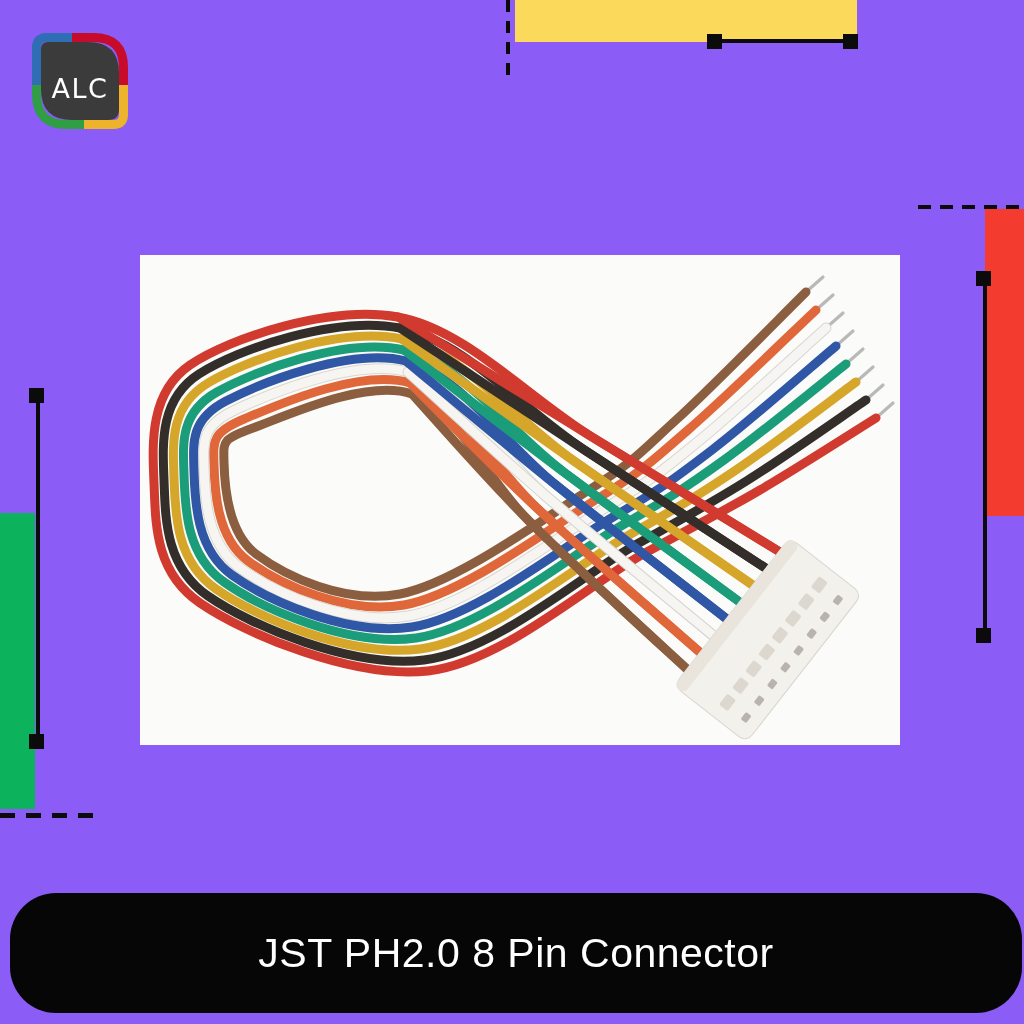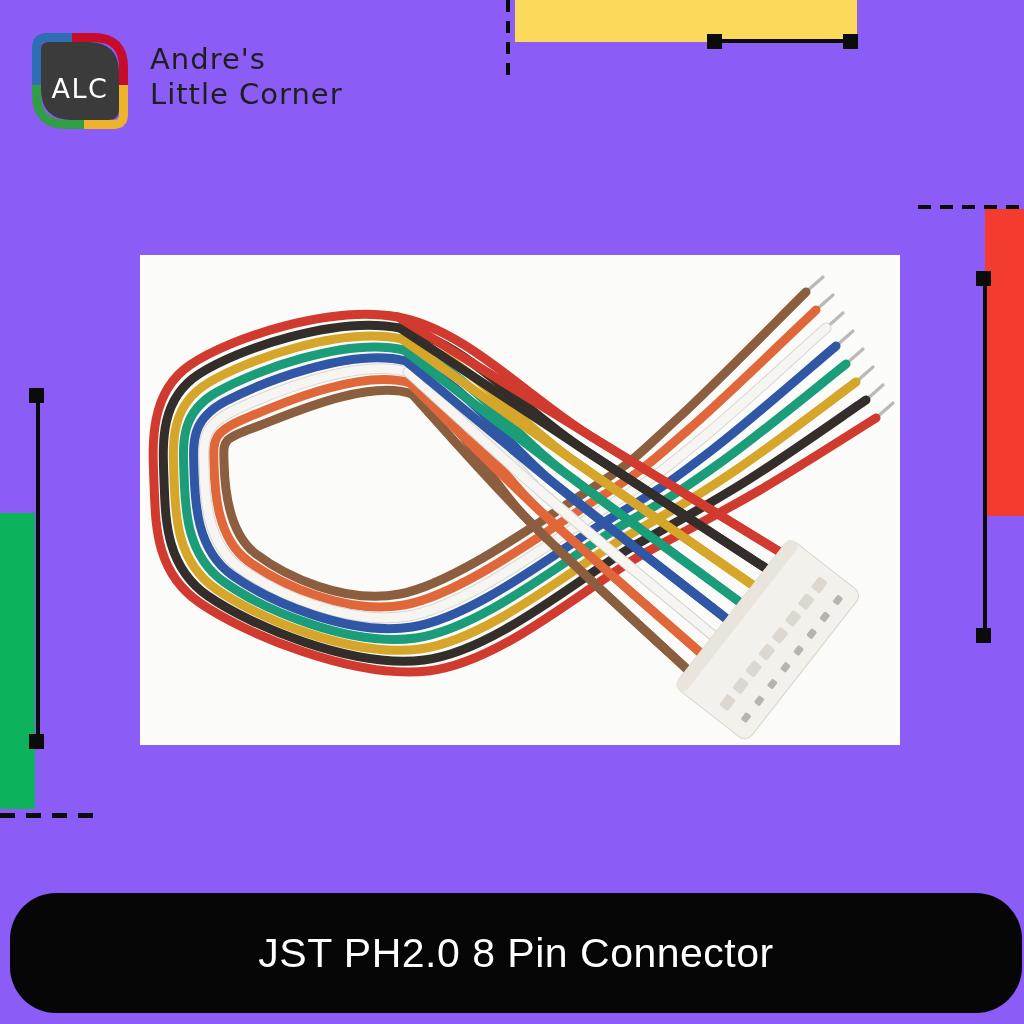--- a/index.html
+++ b/index.html
@@ -86,24 +86,20 @@
 
   <svg class="logo" viewBox="0 0 96 96">
     <path d="M16 9 H56 Q87 9 87 40 V76 Q87 87 76 87 H40 Q9 87 9 56 V16 Q9 9 16 9 Z" fill="#3b3b3b"></path>
     <path d="M4.5 52 V14.5 Q4.5 4.5 14.5 4.5 H40" fill="none" stroke="#2f6eb5" stroke-width="9"></path>
     <path d="M40 4.5 H61.5 Q91.5 4.5 91.5 34.5 V52" fill="none" stroke="#c60b2b" stroke-width="9"></path>
     <path d="M91.5 52 V81.5 Q91.5 91.5 81.5 91.5 H52" fill="none" stroke="#edb32b" stroke-width="9"></path>
     <path d="M52 91.5 H34.5 Q4.5 91.5 4.5 61.5 V52" fill="none" stroke="#2f9e45" stroke-width="9"></path>
     <text x="48" y="57" text-anchor="middle" dominant-baseline="middle" class="logo-monogram">ALC</text>
   </svg>
 
-  <div class="brand-name">
-    <div>Andre's</div>
-    <div>Little Corner</div>
-  </div>
 
   <div class="accent-yellow"></div>
   <div class="dash-v-top"></div>
   <div class="mline top"></div>
   <div class="sq" style="left:707px; top:34px;"></div>
   <div class="sq" style="left:843px; top:34px;"></div>
 
   <div class="dash-h-right"></div>
   <div class="accent-red"></div>
   <div class="mline right"></div>

